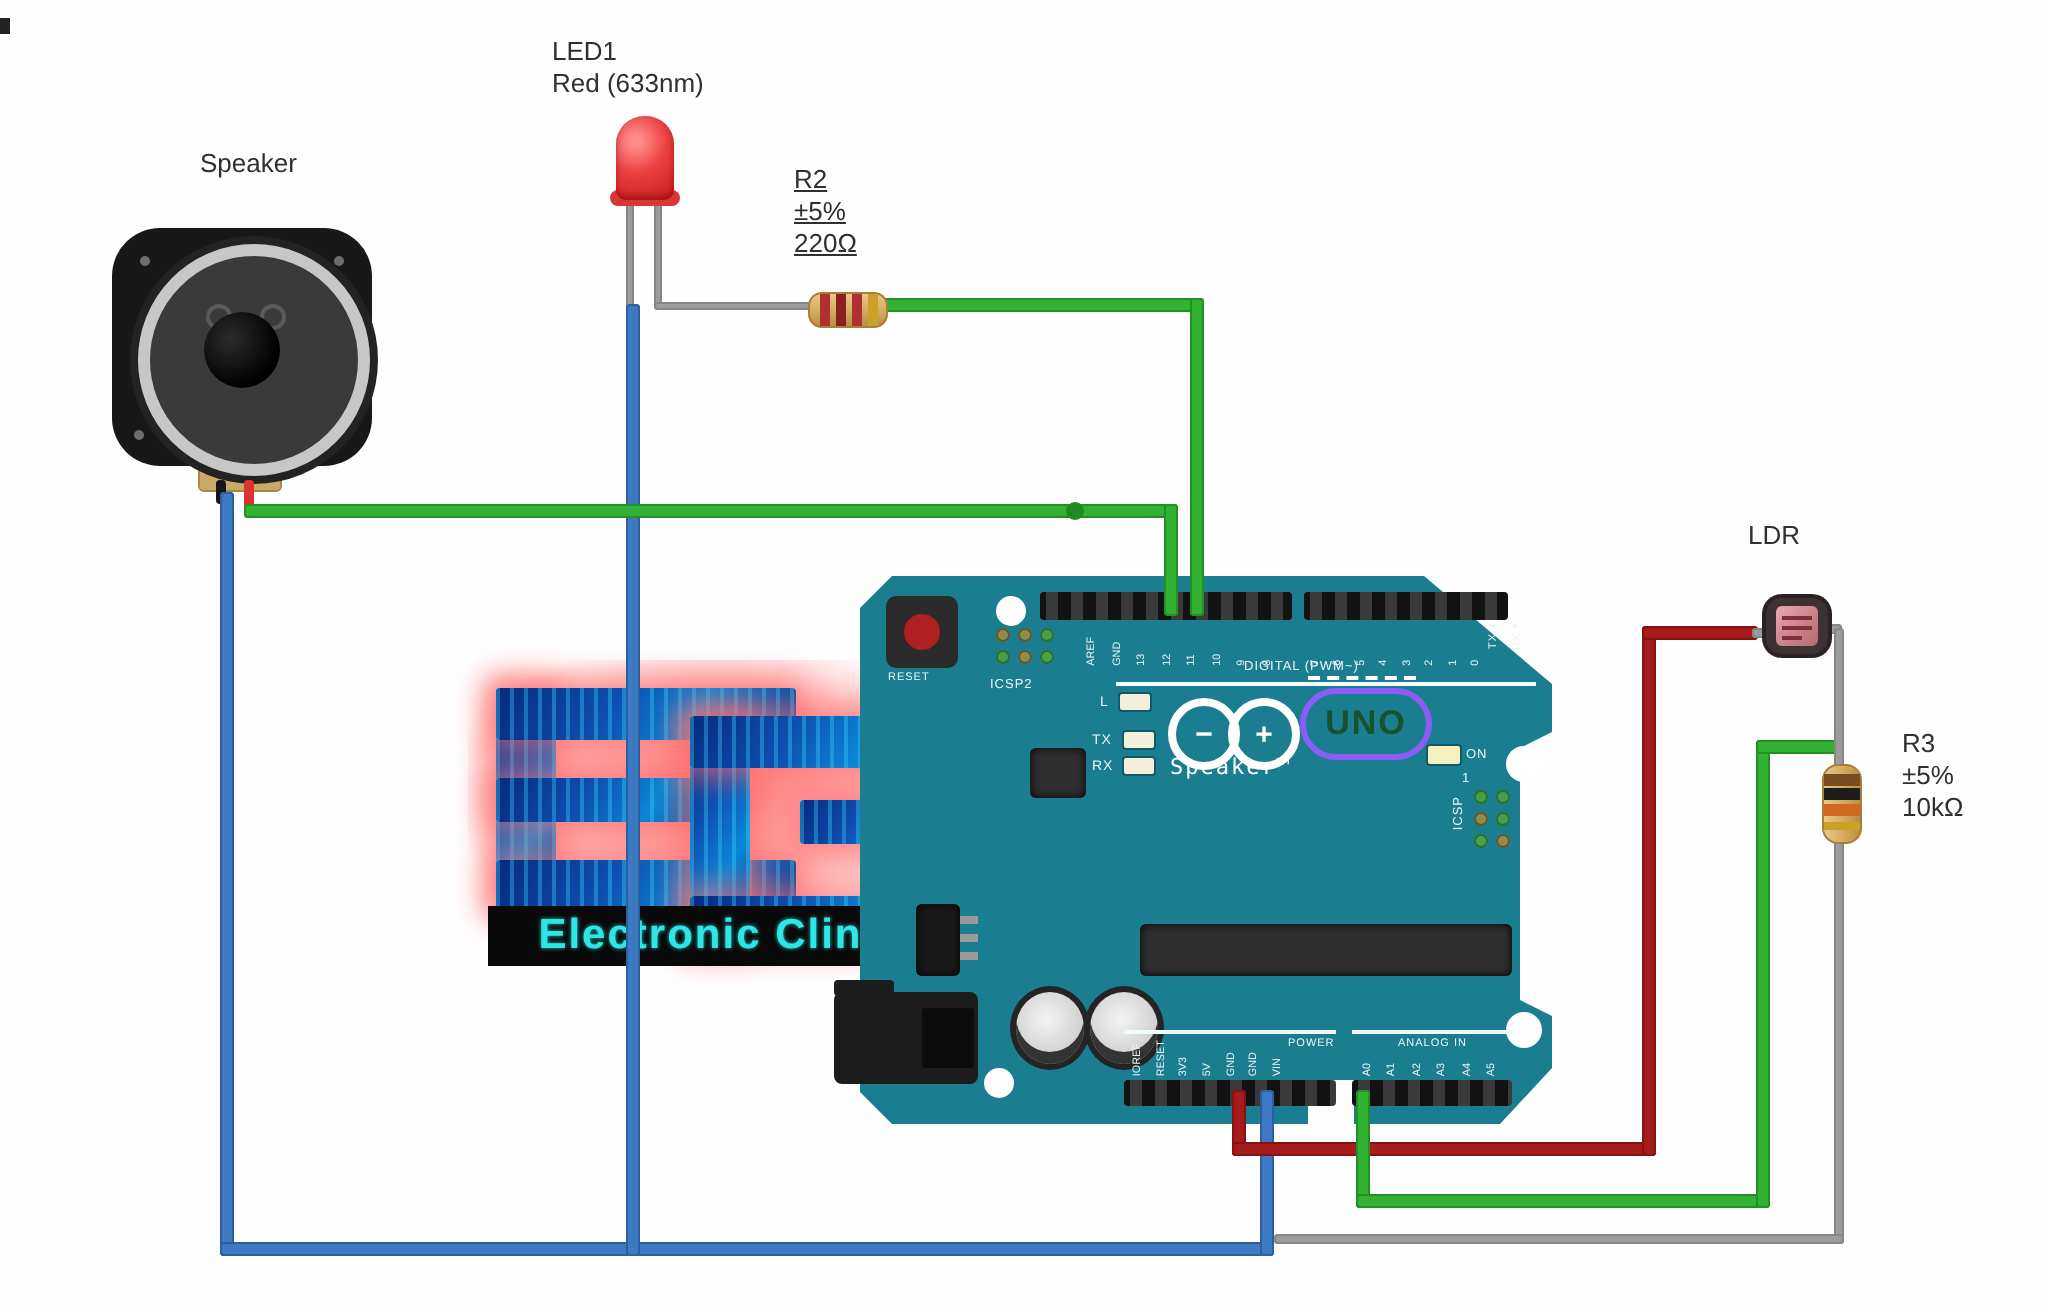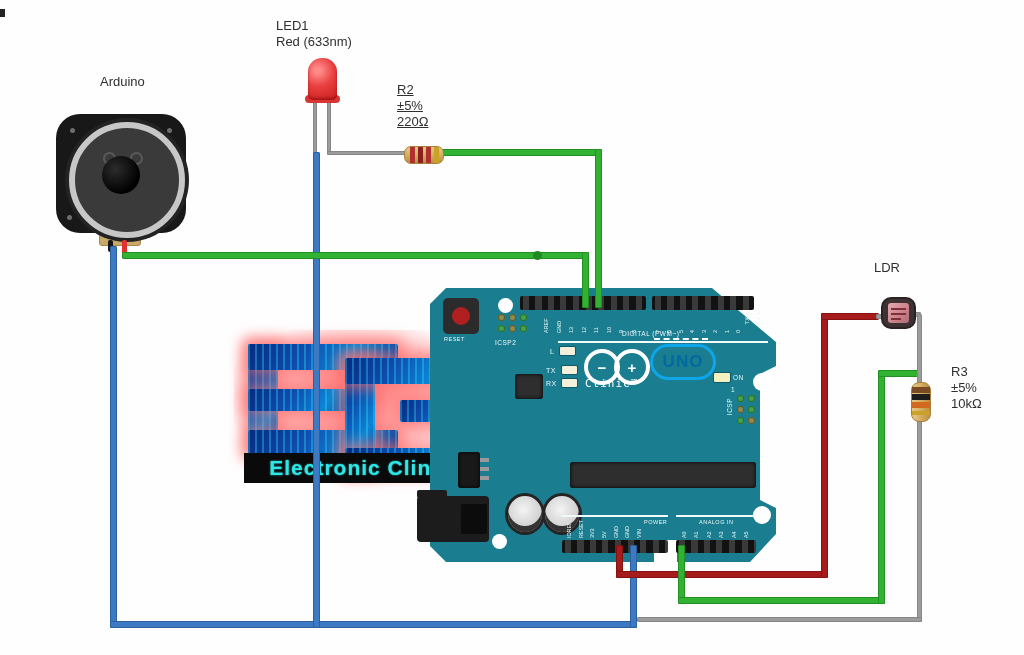--- a/index.html
+++ b/index.html
@@ -57,22 +57,22 @@
   .pin-lab{writing-mode:vertical-rl;transform:rotate(180deg) scale(.9);color:#e8f4f6;font-size:6px;
            letter-spacing:0;line-height:10px;height:100%;}
   .ledrect{position:absolute;width:15px;height:8px;background:#f3efda;border-radius:1px;box-shadow:0 0 0 1px #0e5a68;}
   .dotgrid{position:absolute;display:grid;gap:4px;}
   .dot{width:7px;height:7px;border-radius:50%;}
   .dot.olive{background:#8f8a4e;box-shadow:inset 0 0 0 1px #5c582c;}
   .dot.green{background:#44a04a;box-shadow:inset 0 0 0 1px #2a6e30;}
   .wline{position:absolute;background:#f2fbfc;height:2px;}
   #inf-l,#inf-r{position:absolute;width:28px;height:28px;border:4px solid #fff;border-radius:50%;
                 color:#fff;display:flex;align-items:center;justify-content:center;font-weight:bold;font-size:15px;background:transparent;}
-  #uno-oval{position:absolute;left:650px;top:344px;width:60px;height:30px;border:3px solid #0ea5e9;border-radius:18px;
-            color:#0369a1;font-weight:bold;font-size:17px;letter-spacing:1px;display:flex;align-items:center;justify-content:center;}
+  #uno-oval{position:absolute;left:650px;top:344px;width:60px;height:30px;border:3px solid #8b5cf6;border-radius:18px;
+            color:#14532d;font-weight:bold;font-size:17px;letter-spacing:1px;display:flex;align-items:center;justify-content:center;}
   #uno-dash{position:absolute;left:654px;top:338px;width:54px;border-top:2px dashed #fff;}
   #brand{position:absolute;left:585px;top:377px;color:#fff;font-family:"DejaVu Sans Mono",monospace;
          font-size:11px;letter-spacing:1px;}
   .chip{position:absolute;background:#2e2e2e;border-radius:3px;box-shadow:inset 0 0 4px #000;}
   .cap{position:absolute;width:34px;height:36px;border-radius:50%;border:3px solid #242424;
        background:radial-gradient(circle at 45% 38%,#f4f4f4,#c9c9c9 75%);box-shadow:inset 0 -6px 0 rgba(25,25,25,.85);}
 
   
   #logo{left:240px;top:334px;width:240px;height:152px;}
   #logo .glow{position:absolute;left:-6px;top:-4px;width:250px;height:134px;
@@ -85,21 +85,21 @@
   #logo-bar{position:absolute;left:4px;top:119px;width:232px;height:30px;background:#0a0a0a;
             display:flex;align-items:center;justify-content:center;}
   #logo-bar span{color:#2ee6e6;font-weight:bold;font-size:21px;letter-spacing:1px;white-space:nowrap;
                  text-shadow:0 0 2px rgba(46,230,230,.8);}
 </style>
 </head>
 <body>
 
 <div id="stage">
 
-  <div class="lbl" style="left:100px;top:74px;">Arduino</div>
+  <div class="lbl" style="left:100px;top:74px;">Speaker</div>
   <div class="lbl" style="left:276px;top:18px;"><span>LED1</span>
 <span>Red (633nm)</span></div>
   <div class="lbl" style="left:397px;top:82px;text-decoration:underline;"><span>R2</span>
 <span>±5%</span>
 <span>220Ω</span></div>
   <div class="lbl" style="left:874px;top:260px;">LDR</div>
   <div class="lbl" style="left:951px;top:364px;"><span>R3</span>
 <span>±5%</span>
 <span>10kΩ</span></div>
 
@@ -175,21 +175,21 @@
   <div class="ledrect" style="left:560px;top:347px;"></div>
   <div class="btxt" style="left:546px;top:367px;font-size:7px;">TX</div>
   <div class="ledrect" style="left:562px;top:366px;"></div>
   <div class="btxt" style="left:546px;top:380px;font-size:7px;">RX</div>
   <div class="ledrect" style="left:562px;top:379px;"></div>
 
   <div id="inf-l" style="left:584px;top:349px;">−</div>
   <div id="inf-r" style="left:614px;top:349px;">+</div>
   <div id="uno-dash"></div>
   <div id="uno-oval">UNO</div>
-  <div id="brand">Clinic™</div>
+  <div id="brand">Speaker™</div>
 
   <div class="ledrect" style="left:714px;top:373px;width:16px;height:9px;background:#f5f0c0;"></div>
   <div class="btxt" style="left:733px;top:374px;">ON</div>
 
   <div class="btxt" style="left:731px;top:386px;">1</div>
   <div class="dotgrid" style="left:737px;top:395px;grid-template-columns:repeat(2,7px);">
     <div class="dot green"></div>
       <div class="dot green"></div>
     <div class="dot olive"></div>
       <div class="dot green"></div>

